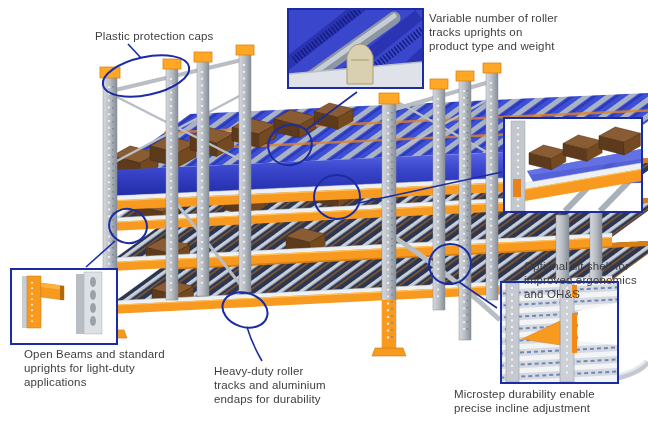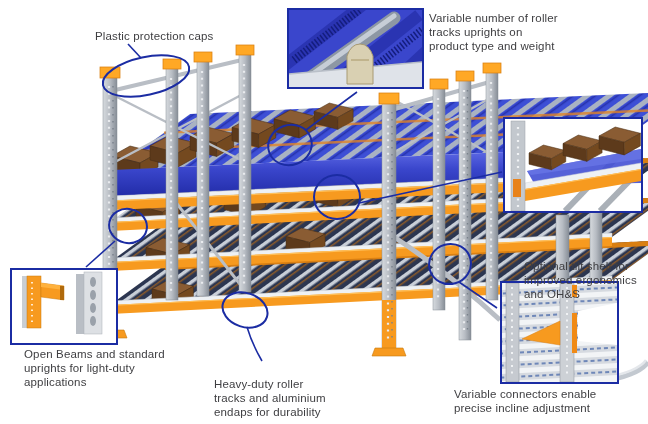--- a/index.html
+++ b/index.html
@@ -298,18 +298,18 @@
   <div class="label" style="left:47px;top:30px;margin-left:48px;">Plastic protection caps</div>
   <div class="label" style="left:429px;top:12px;">Variable number of roller
 tracks uprights on
 product type and weight</div>
   <div class="label" style="left:524px;top:217px;margin-top:43px;">Optional tilt shelf for
 improved ergonomics
 and OH&amp;S</div>
   <div class="label" style="left:24px;top:348px;">Open Beams and standard
 uprights for light-duty
 applications</div>
-  <div class="label" style="left:214px;top:365px;margin-top:13px;">Heavy-duty roller
+  <div class="label" style="left:214px;top:365px;">Heavy-duty roller
 tracks and aluminium
 endaps for durability</div>
-  <div class="label" style="left:454px;top:388px;">Variable connectors enable
+  <div class="label" style="left:454px;top:388px;">Microstep durability enable
 precise incline adjustment</div>
 </div>
 
 </body></html>

